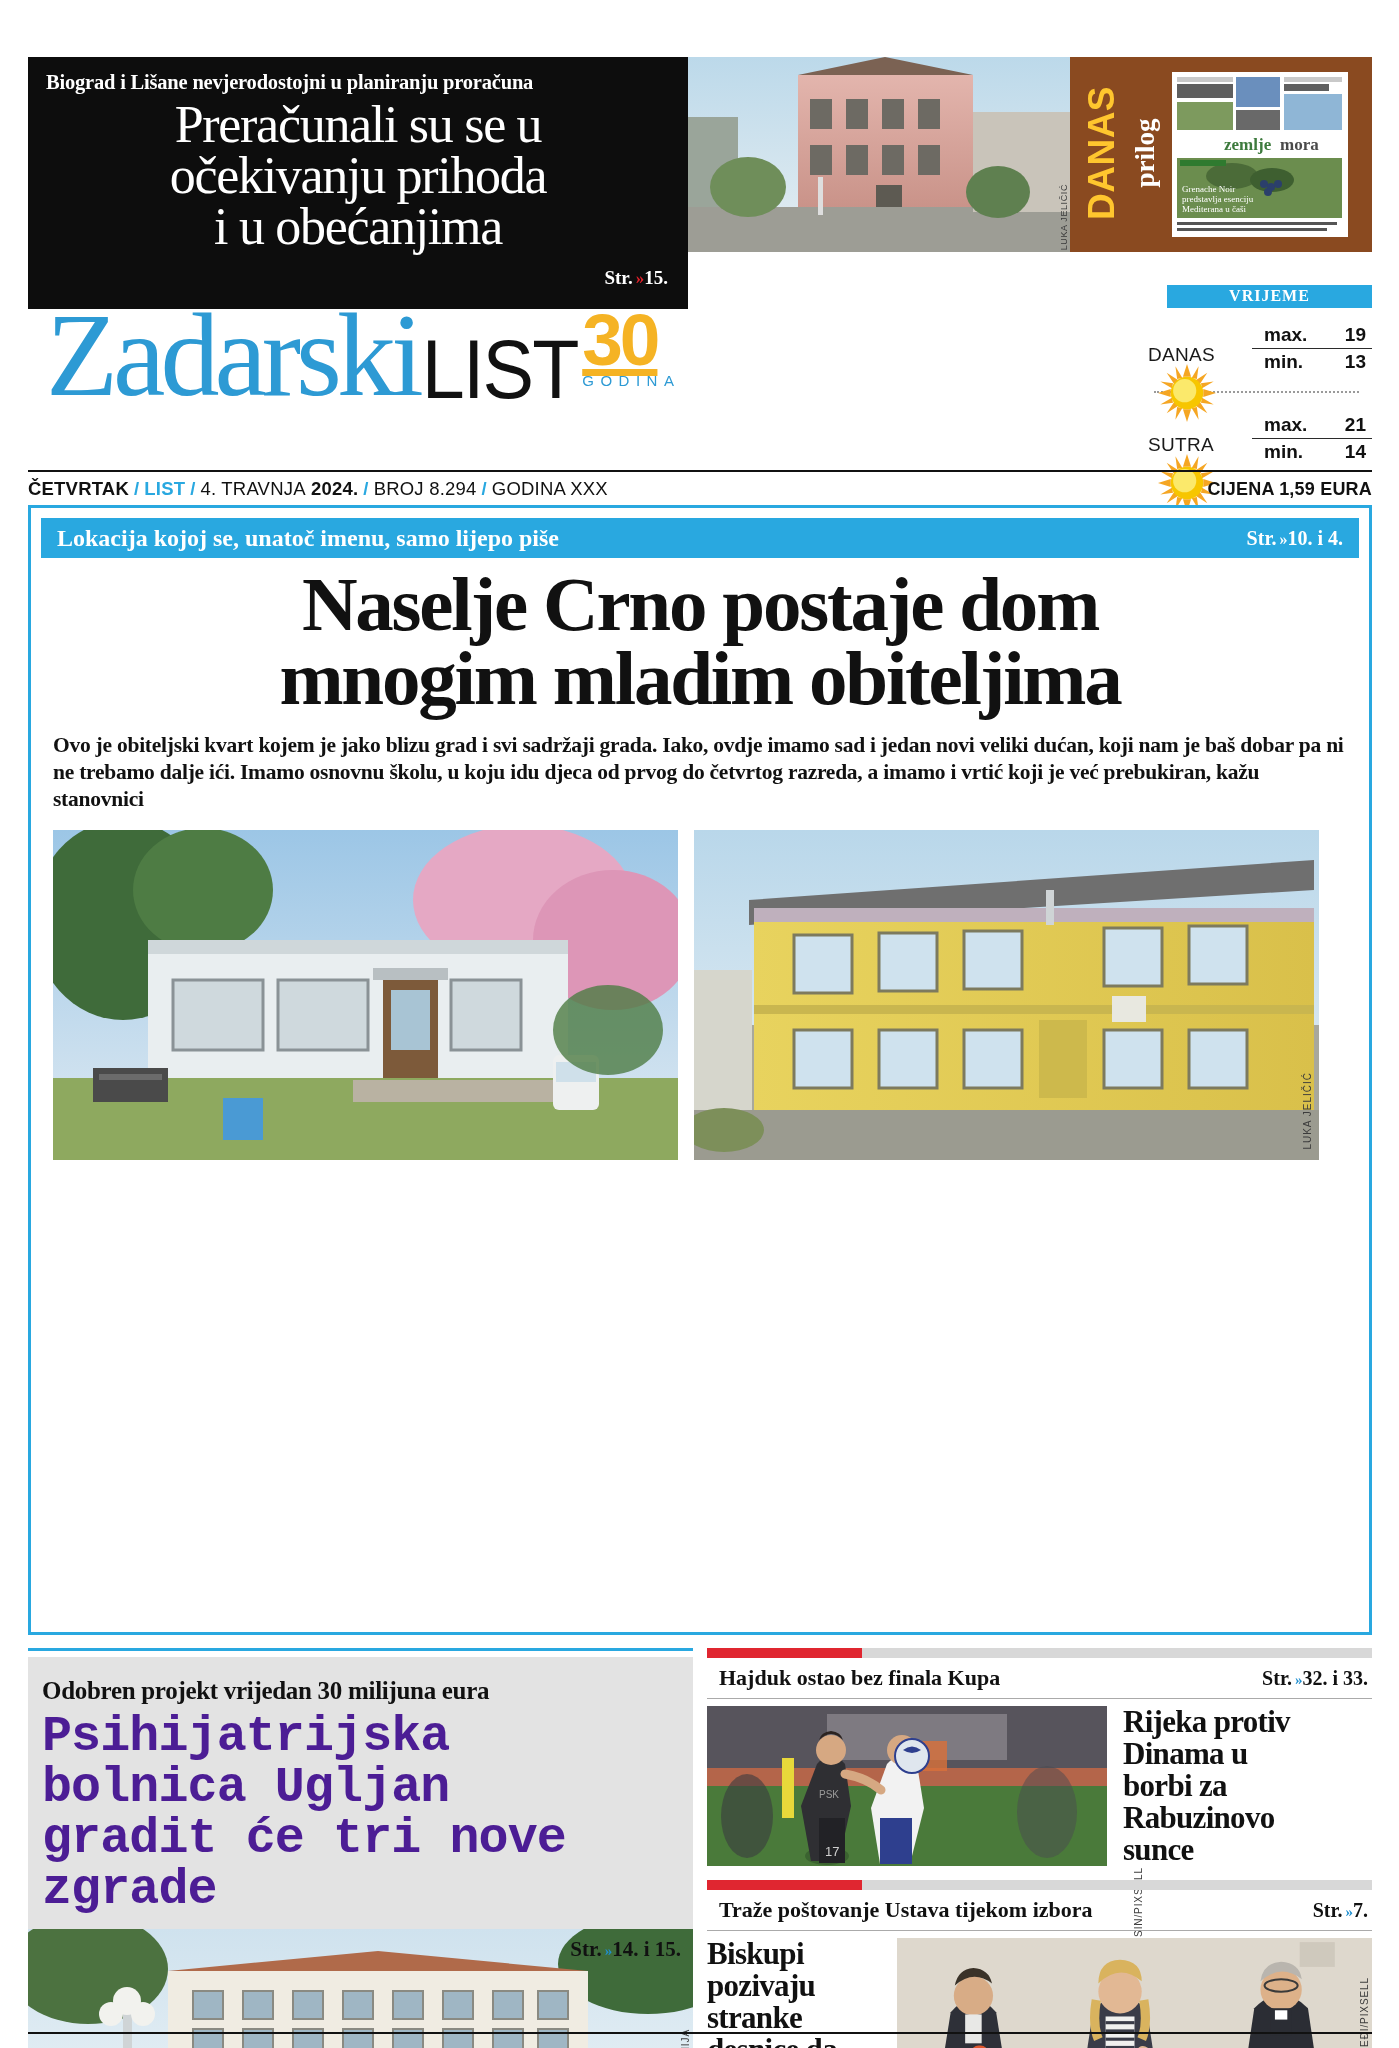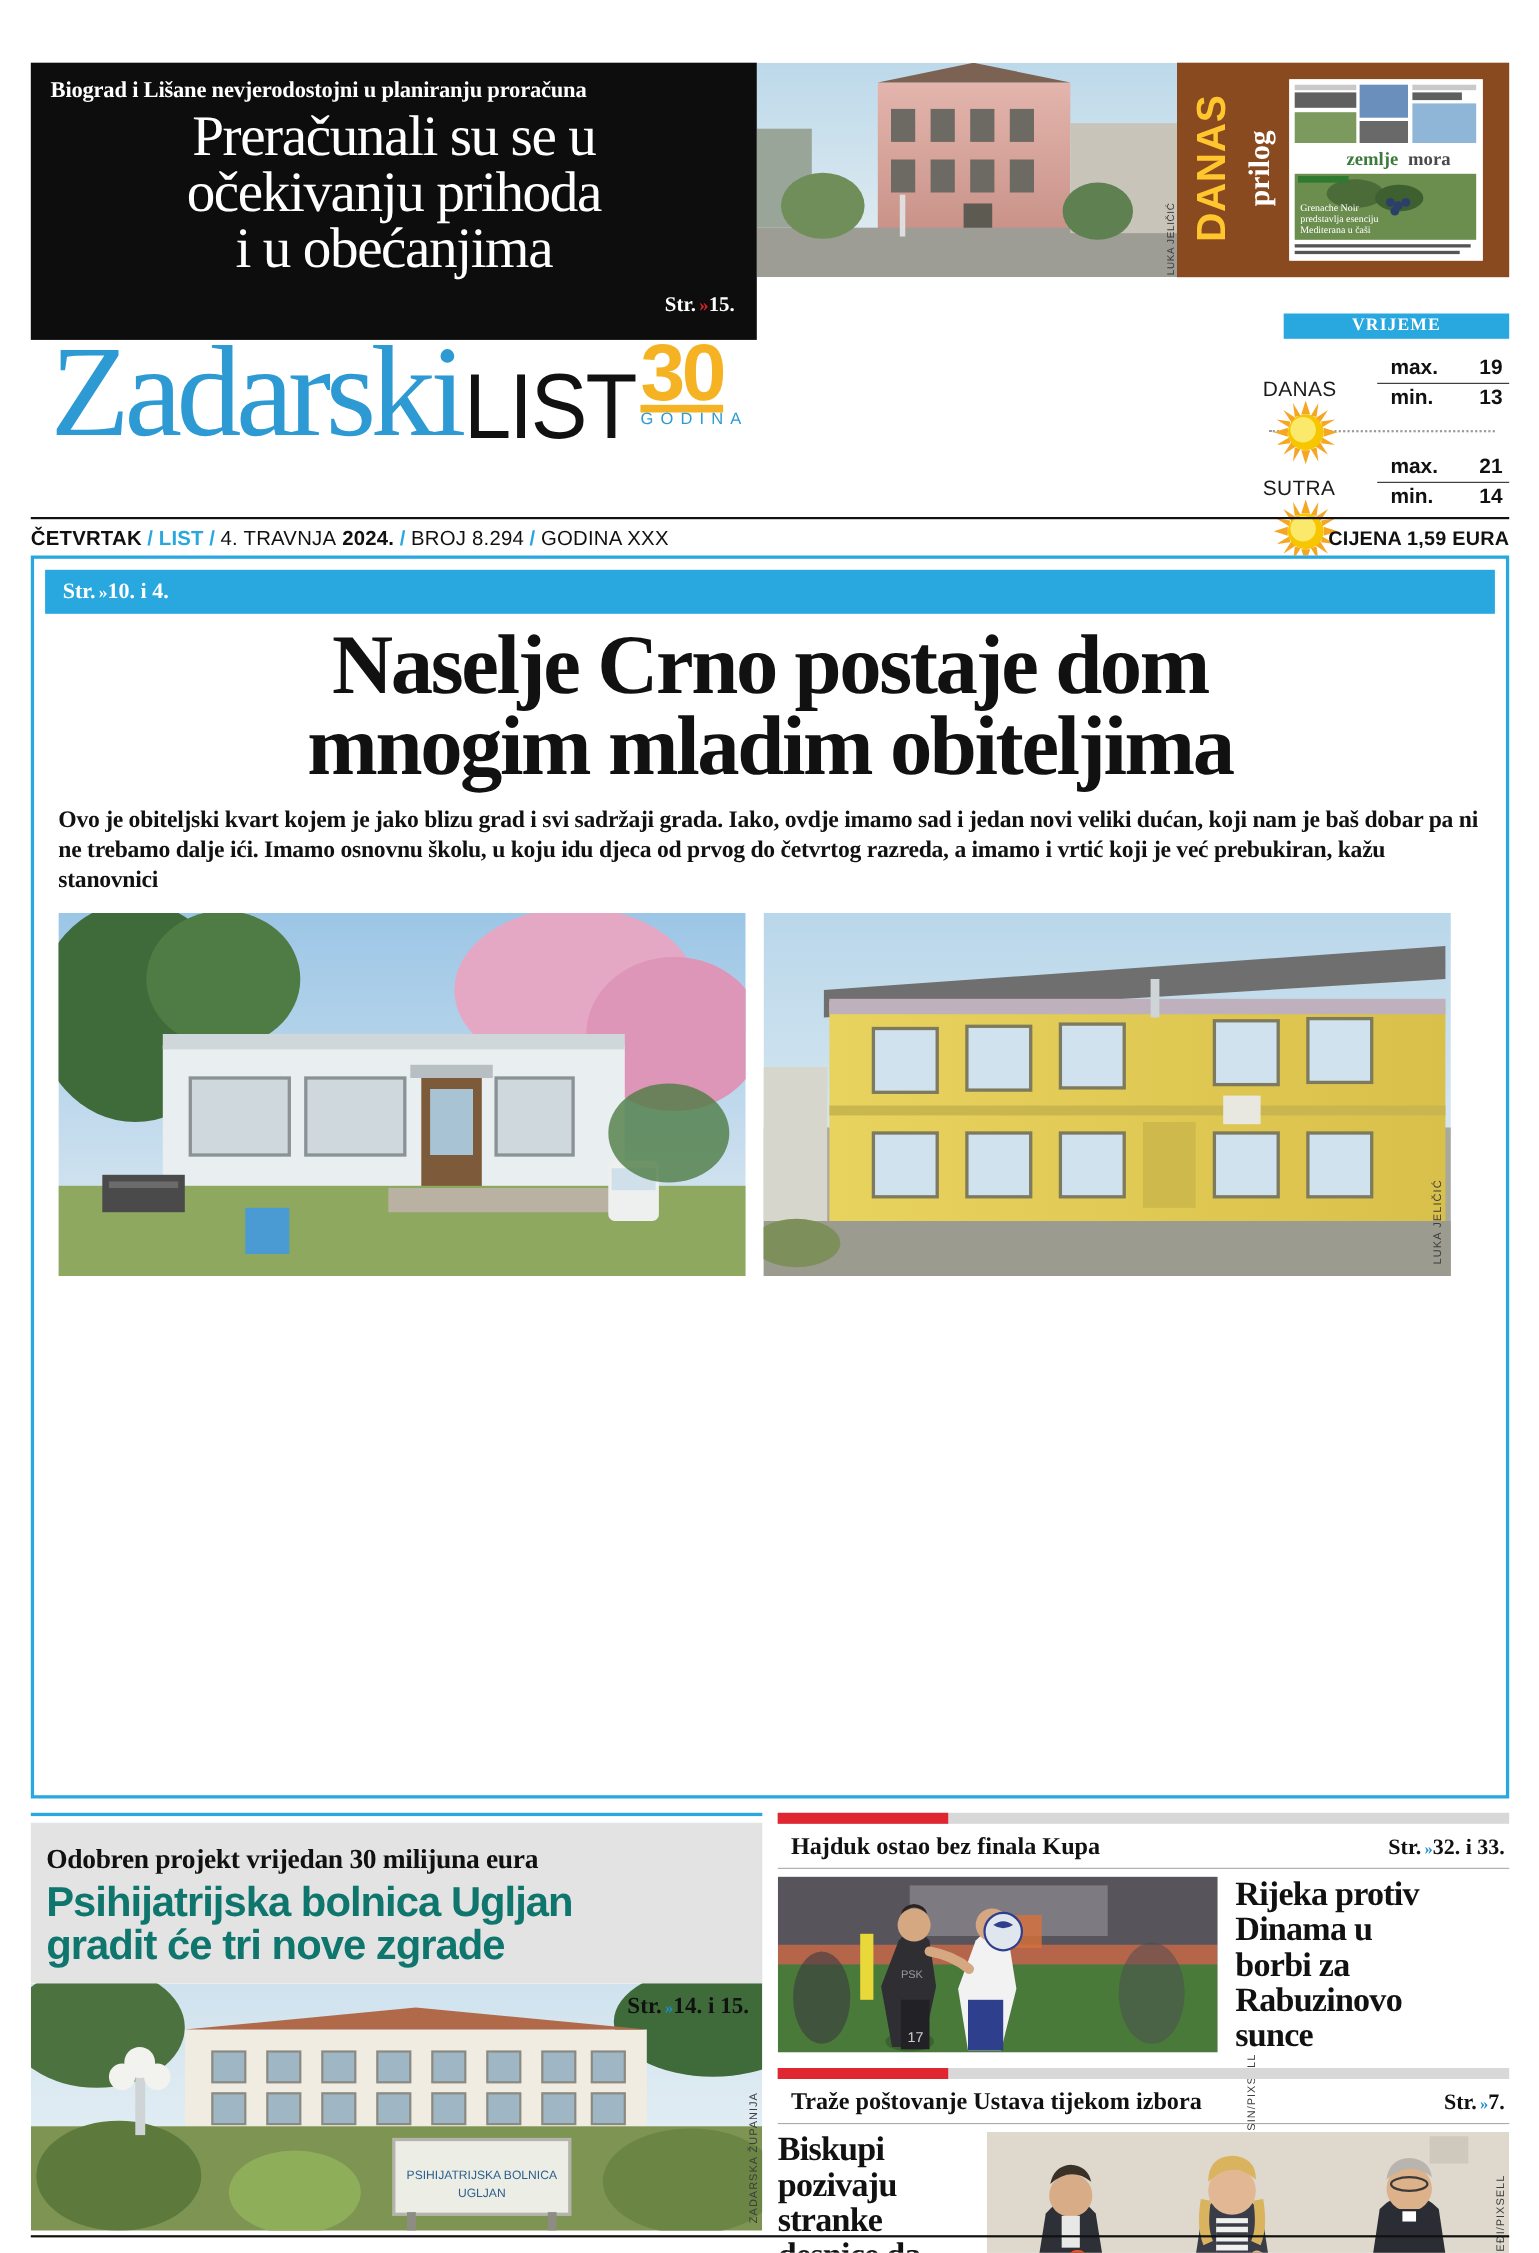--- a/index.html
+++ b/index.html
@@ -162,21 +162,21 @@
   .bottomrow { position:absolute; left:28px; top:1648px; width:1344px; height:370px; display:flex; gap:14px; }
   .bl { width:665px; position:relative; border-top:3px solid #29a8e0; }
   .br { width:665px; position:relative; }
 
   .grayhead { background:#e3e3e3; padding:20px 14px 14px 14px; margin-top:6px; }
   .gh-kicker {
     font-family:"Liberation Serif",serif; font-weight:700; font-size:25px; color:#111;
     letter-spacing:-0.3px;
   }
   .gh-title {
-    font-family:Liberation Sans, sans-serif; font-weight:700; font-size:38px; color:#0f766e;
+    font-family:Liberation Mono, monospace; font-weight:700; font-size:50px; color:#4c1d95;
     line-height:1.02; margin-top:6px; letter-spacing:-0.9px; white-space:pre-line;
   }
   .bl-photo { position:relative; height:225px; overflow:hidden; margin-top:0px; }
   .bl-str {
     position:absolute; right:12px; top:8px; z-index:5;
     font-family:"Liberation Serif",serif; font-weight:700; font-size:21px; color:#111;
     white-space:nowrap;
   }
   .vcredit {
     position:absolute; right:2px; bottom:6px;
@@ -400,20 +400,21 @@
   <div class="dateline">
     <div class="dl-seg">
       <span class="dl-b">ČETVRTAK</span><span class="dl-sep">/</span><span class="dl-blue">LIST</span><span class="dl-sep">/</span><span>4. TRAVNJA</span>&nbsp;<span class="dl-b">2024.</span><span class="dl-sep">/</span><span>BROJ</span>&nbsp;<span>8.294</span><span class="dl-sep">/</span><span>GODINA XXX</span>
     </div>
     <div class="price">CIJENA 1,59 EURA</div>
   </div>
 
   <div class="mainbox">
 
     <div class="kickerbar">
+      <div class="kickerbar-txt">Lokacija kojoj se, unatoč imenu, samo lijepo piše</div>
       <div class="kickerbar-str">
         <span>Str.</span><span class="arrow-white">»</span><span>10. i 4.</span>
       </div>
     </div>
 
     <div class="mainhead">Naselje Crno postaje dom
 mnogim mladim obiteljima</div>
     <div class="mainlead">Ovo je obiteljski kvart kojem je jako blizu grad i svi sadržaji grada. Iako, ovdje imamo sad i jedan novi veliki dućan, koji nam je baš dobar pa ni ne trebamo dalje ići. Imamo osnovnu školu, u koju idu djeca od prvog do četvrtog razreda, a imamo i vrtić koji je već prebukiran, kažu stanovnici</div>
 
     <div class="mainphotos">

